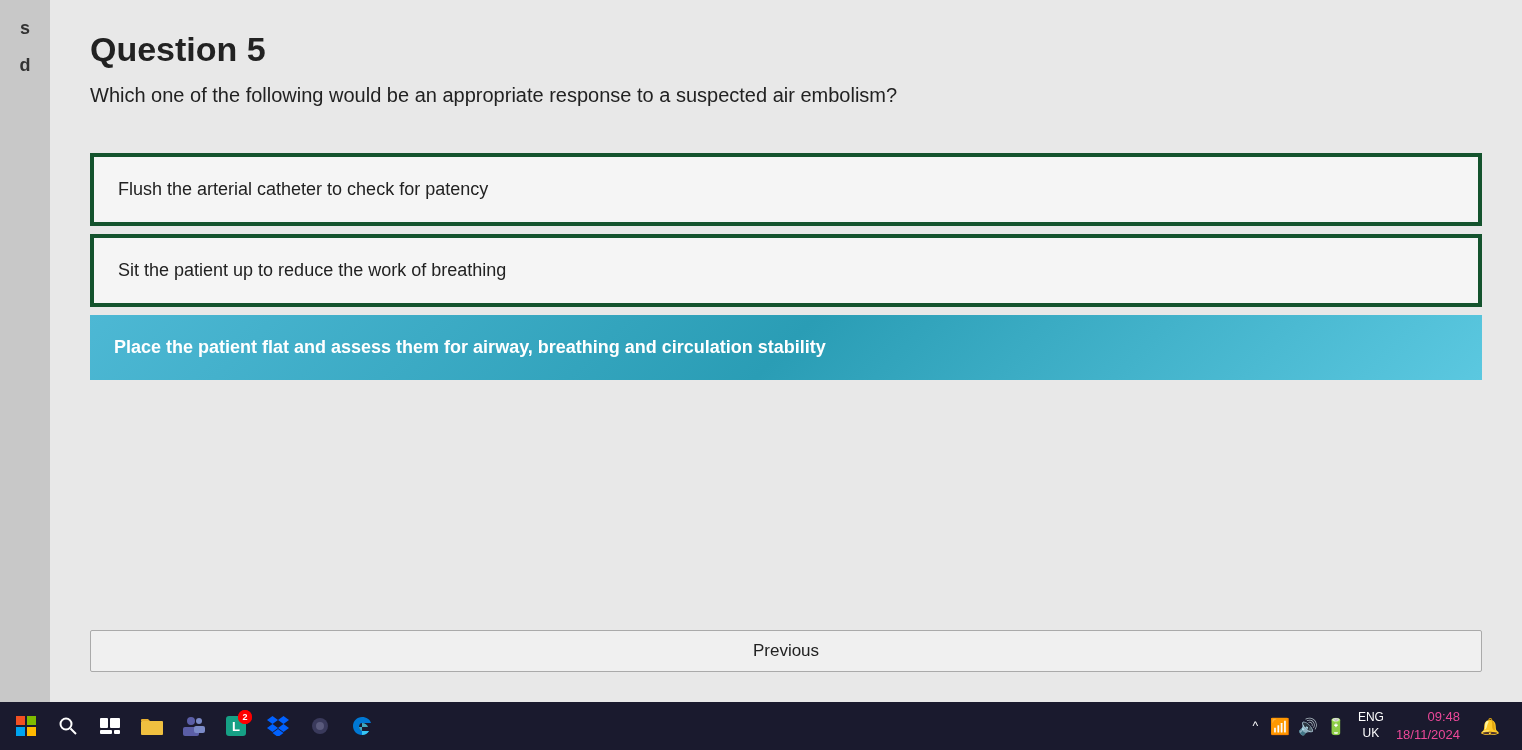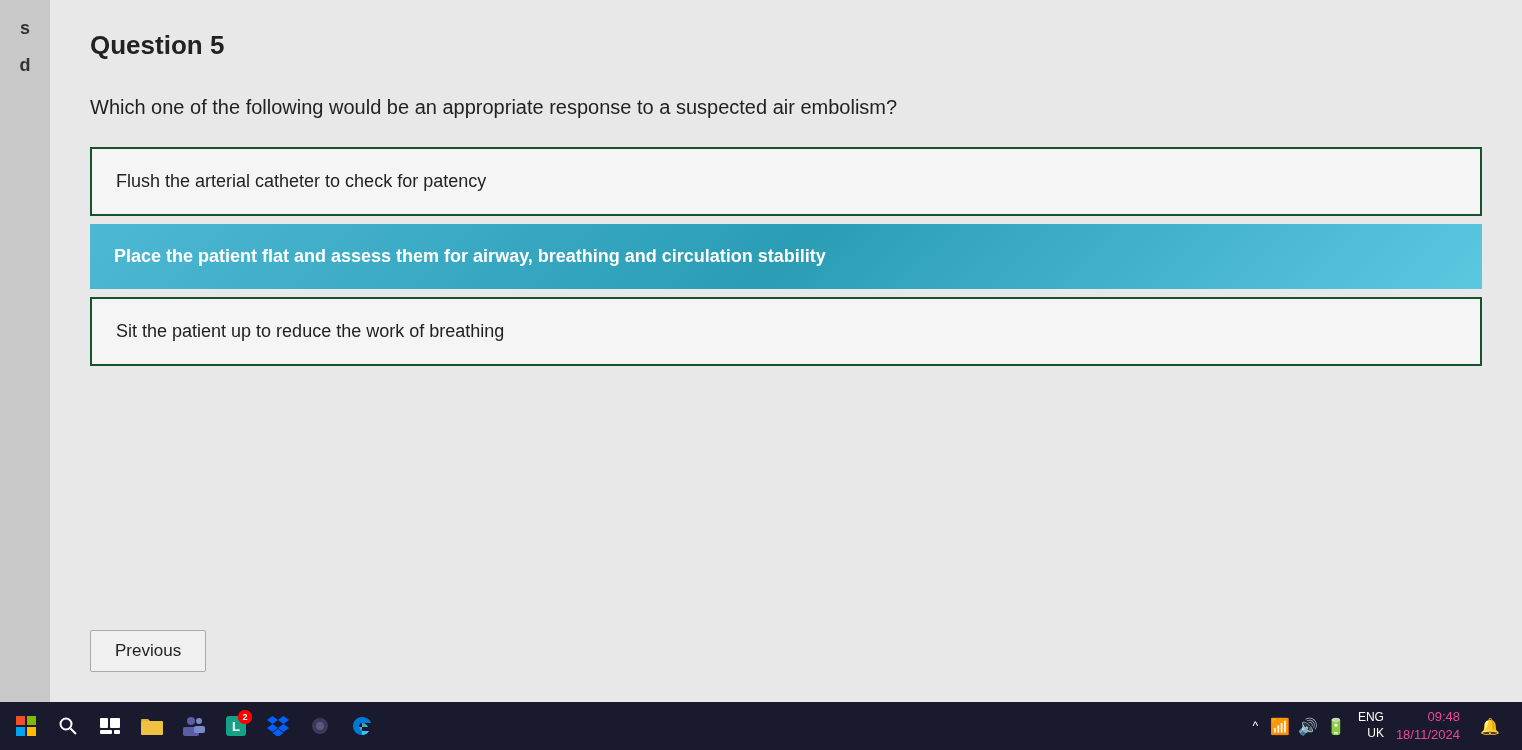--- a/index.html
+++ b/index.html
@@ -40,61 +40,61 @@
 
     .content-area {
       flex: 1;
       padding: 30px 40px 20px 40px;
       background-color: #e8e8e8;
       display: flex;
       flex-direction: column;
     }
 
     .question-title {
-      font-size: 26px;
+      font-size: 34px;
       font-weight: bold;
       color: #222;
-      margin-bottom: 32px;
+      margin-bottom: 12px;
     }
 
     .question-text {
       font-size: 20px;
       color: #222;
-      margin-bottom: 26px;
+      margin-bottom: 44px;
       line-height: 1.4;
     }
 
     .answer-options {
       display: flex;
       flex-direction: column;
       gap: 0;
       flex: 1;
     }
 
     .answer-option {
       background-color: #f5f5f5;
-      border: 2px solid #14532d;
+      border: 4px solid #14532d;
       padding: 22px 24px;
       font-size: 18px;
       color: #222;
       cursor: pointer;
       transition: background-color 0.2s;
       margin-bottom: 8px;
     }
 
     .answer-option.selected {
       background: linear-gradient(135deg, #4db8d4 0%, #2a9db5 50%, #5bc8e0 100%);
       color: white;
       font-weight: bold;
       border: none;
     }
 
     .nav-buttons {
       display: flex;
-      flex-direction: row;
+      flex-direction: column;
       gap: 25px;
       margin-top: 30px;
       margin-bottom: 10px;
     }
 
     .nav-button {
       padding: 10px 24px;
       font-size: 17px;
       background-color: #f0f0f0;
       border: 1px solid #aaa;
@@ -147,21 +147,21 @@
     .taskbar-time {
       color: #ec4899;
       font-size: 13px;
       text-align: right;
       line-height: 1.4;
     }
 
     .taskbar-lang {
       color: white;
       font-size: 12px;
-      text-align: right;
+      text-align: center;
       line-height: 1.3;
     }
 
     
     .tb-icon-start { font-size: 22px; }
 
     .notification-badge {
       position: relative;
     }
     .notification-badge::after {
@@ -194,22 +194,22 @@
     <span class="sidebar-letter">s</span>
     <span class="sidebar-letter">d</span>
   </div>
 
   <div class="content-area">
     <div class="question-title">Question 5</div>
     <div class="question-text">Which one of the following would be an appropriate response to a suspected air embolism?</div>
 
     <div class="answer-options">
       <div class="answer-option">Flush the arterial catheter to check for patency</div>
+      <div class="answer-option">Sit the patient up to reduce the work of breathing</div>
       <div class="answer-option selected">Place the patient flat and assess them for airway, breathing and circulation stability</div>
-      <div class="answer-option">Sit the patient up to reduce the work of breathing</div>
     </div>
 
     <div class="nav-buttons">
       <button class="nav-button">Previous</button>
     </div>
   </div>
 </div>
 
 <div class="taskbar">
 

